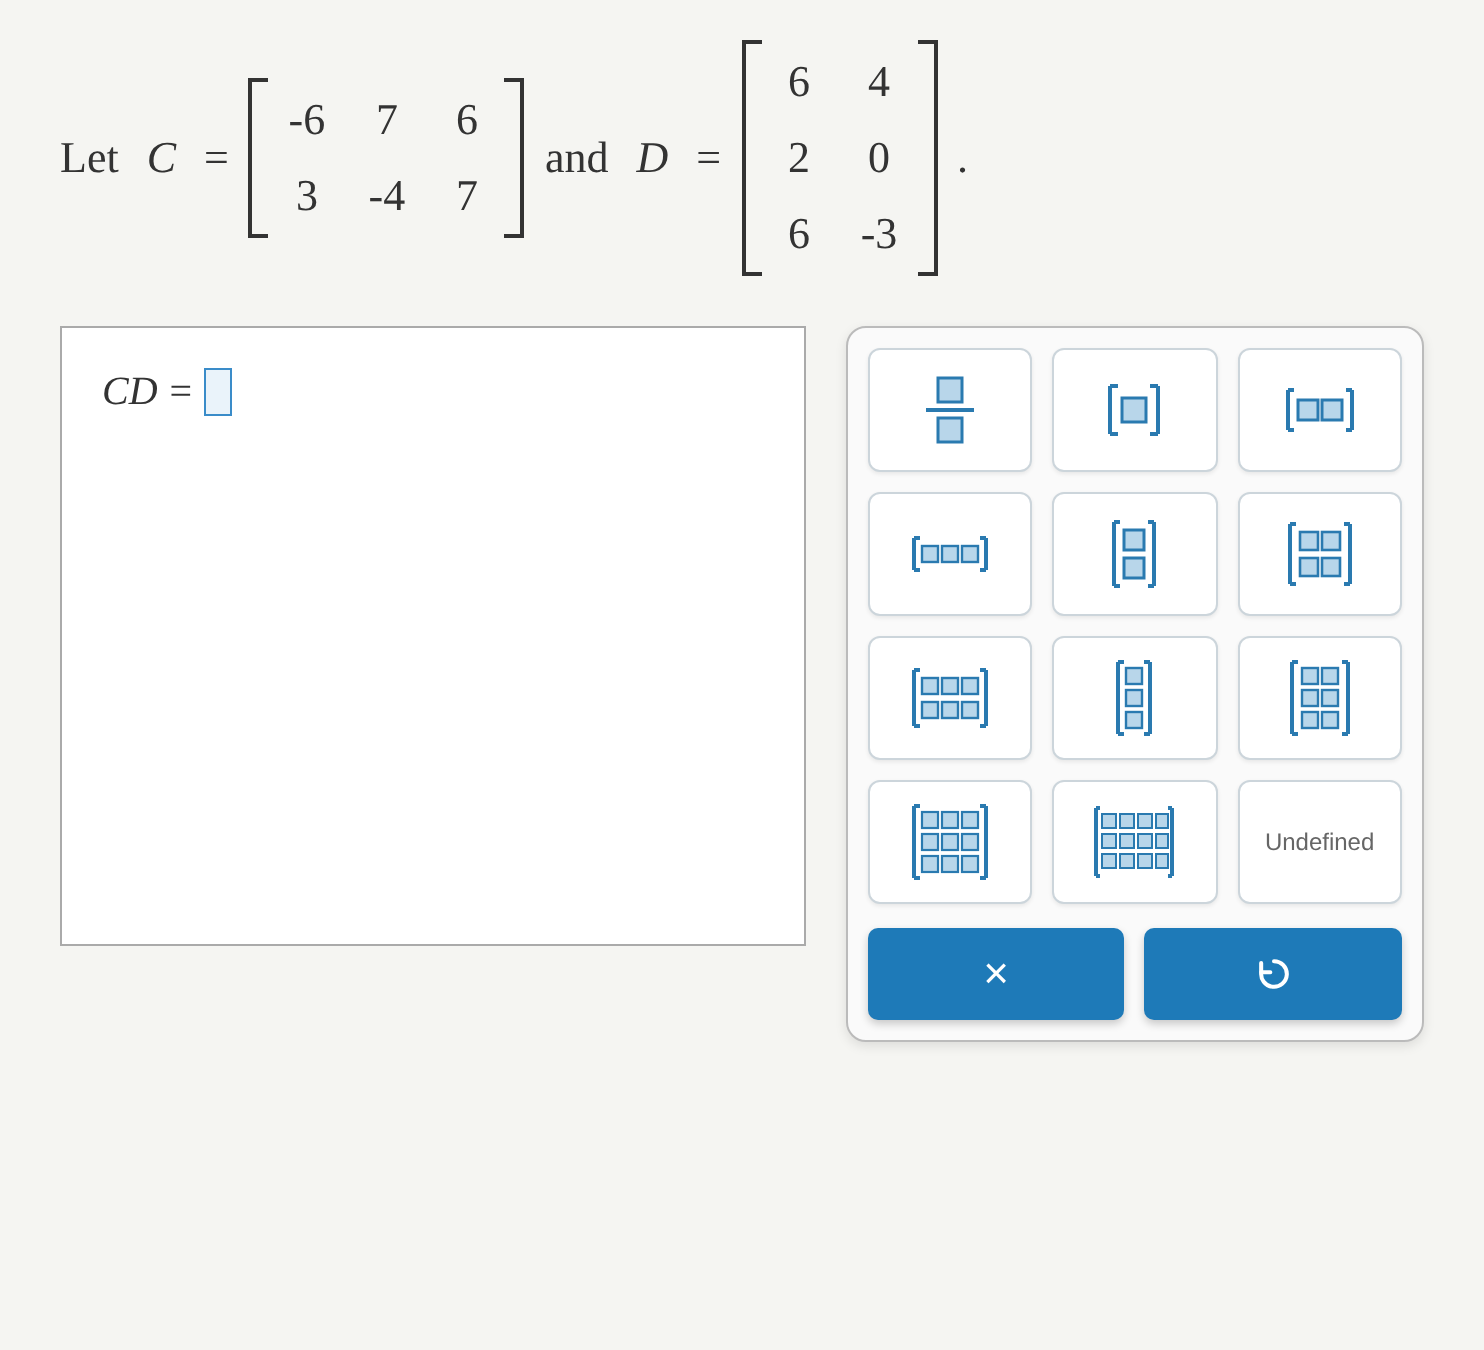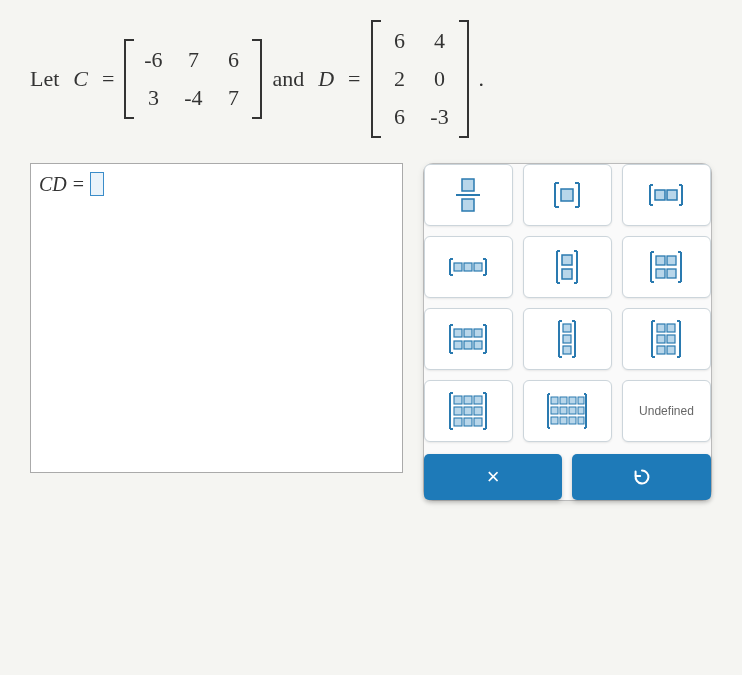--- a/index.html
+++ b/index.html
@@ -54,38 +54,38 @@
     .work-area {
       display: flex;
       gap: 20px;
       align-items: flex-start;
     }
     .answer-box {
       border: 1.5px solid #aaa;
       background: #fff;
       width: 380px;
       height: 310px;
-      padding: 8px;
+      padding: 20px;
       font-size: 20px;
       font-style: italic;
     }
     .answer-label { font-style: italic; display: inline-flex; align-items: center; gap: 6px;}
     .placeholder-box {
       display: inline-block;
       width: 14px;
       height: 24px;
       border: 1.5px solid #3a8cc9;
       background: #eaf3fa;
       vertical-align: middle;
     }
     .keypad {
       border: 1.5px solid #bbb;
       border-radius: 10px;
       background: #fafafa;
-      padding: 0;
+      padding: 10px;
       width: 295px;
       box-shadow: 0 2px 6px rgba(0,0,0,0.1);
     }
     .keypad-grid {
       display: grid;
       grid-template-columns: repeat(3, 1fr);
       gap: 10px;
       margin-bottom: 12px;
     }
     .key-btn {

